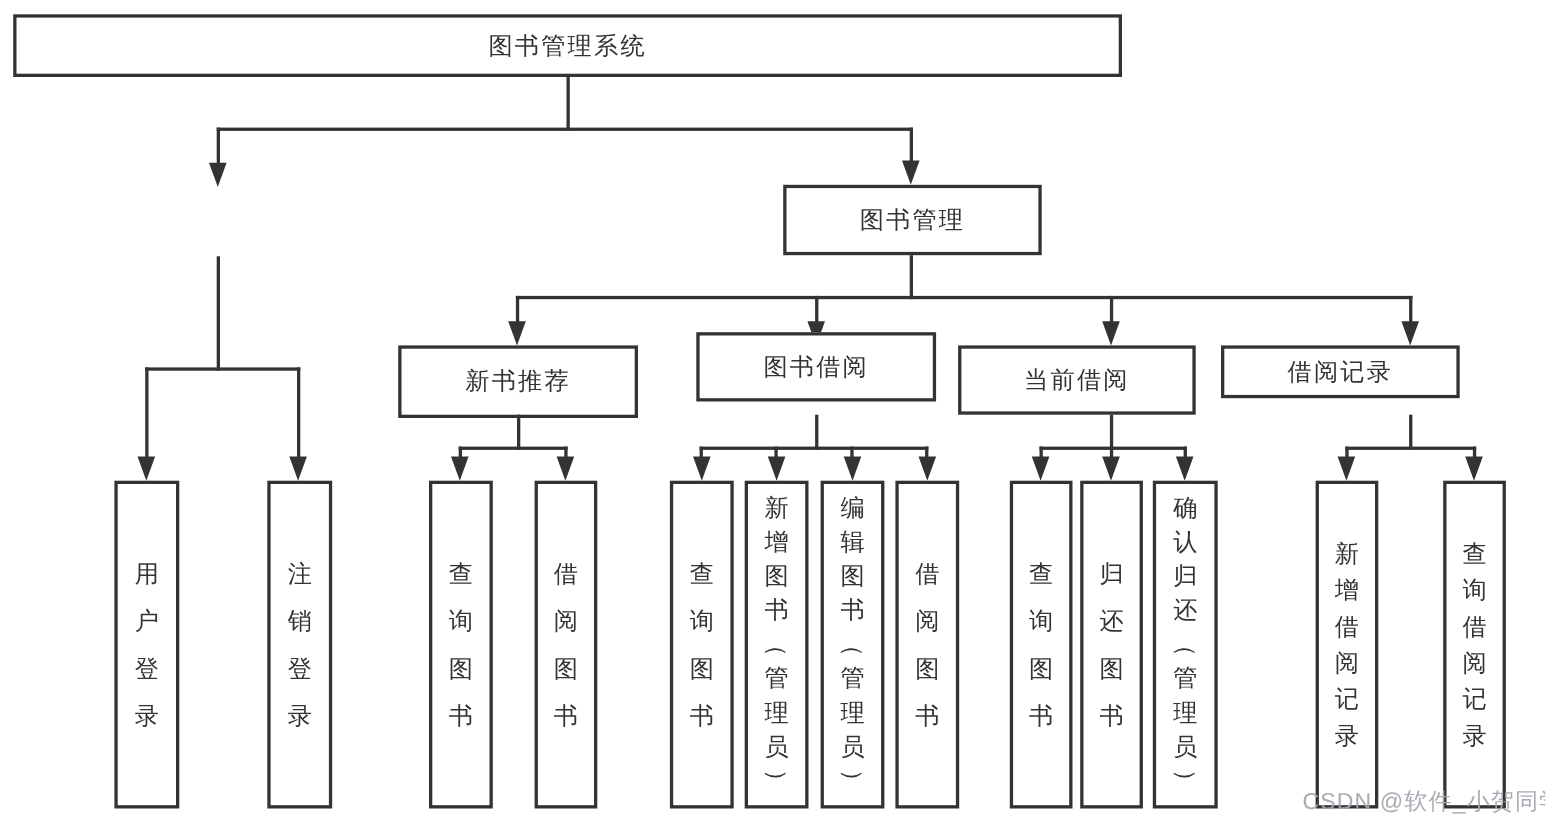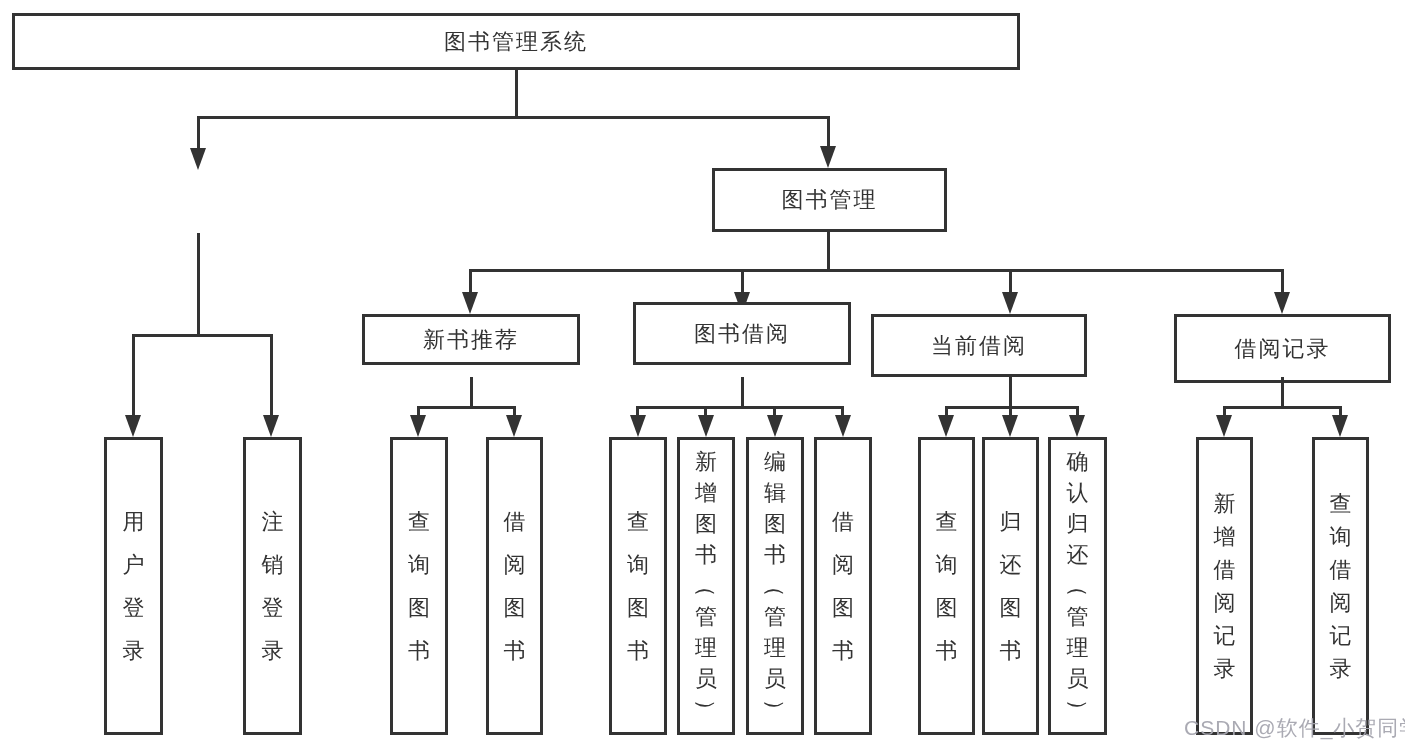--- a/index.html
+++ b/index.html
@@ -93,30 +93,30 @@
   <div class="hl" style="left:469px;top:269px;width:815px"></div>
   <div class="vl" style="left:469px;top:269px;height:25px"></div>
   <div class="ar" style="left:462px;top:292px"></div>
   <div class="vl" style="left:741px;top:269px;height:25px"></div>
   <div class="ar" style="left:734px;top:292px"></div>
   <div class="vl" style="left:1009px;top:269px;height:25px"></div>
   <div class="ar" style="left:1002px;top:292px"></div>
   <div class="vl" style="left:1281px;top:269px;height:25px"></div>
   <div class="ar" style="left:1274px;top:292px"></div>
 
-  <div class="box" style="left:362px;top:314px;width:218px;height:51px">
+  <div class="box" style="left:362px;top:314px;width:218px;height:66px">
     <span class="lbl">新书推荐</span>
   </div>
   <div class="box" style="left:633px;top:302px;width:218px;height:63px">
     <span class="lbl">图书借阅</span>
   </div>
   <div class="box" style="left:871px;top:314px;width:216px;height:63px">
     <span class="lbl">当前借阅</span>
   </div>
-  <div class="box" style="left:1174px;top:314px;width:217px;height:69px">
+  <div class="box" style="left:1110px;top:314px;width:217px;height:48px">
     <span class="lbl">借阅记录</span>
   </div>
 
   <div class="vl" style="left:470px;top:377px;height:32px"></div>
   <div class="hl" style="left:417px;top:406px;width:99px"></div>
   <div class="vl" style="left:417px;top:406px;height:12px"></div>
   <div class="ar" style="left:410px;top:415px"></div>
   <div class="vl" style="left:513px;top:406px;height:12px"></div>
   <div class="ar" style="left:506px;top:415px"></div>
 

